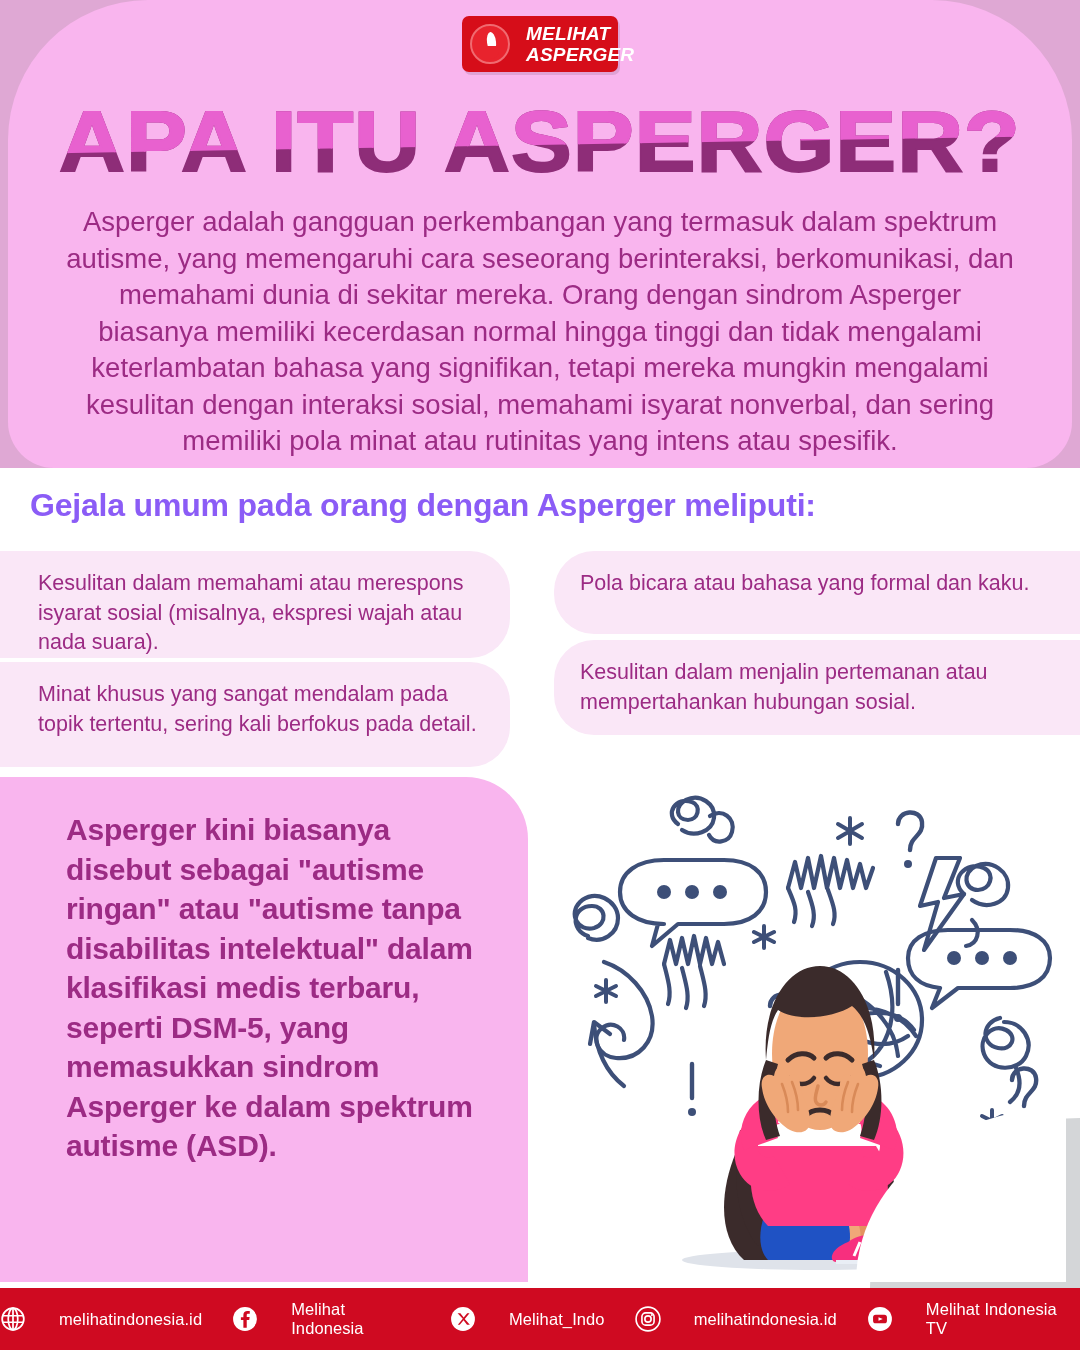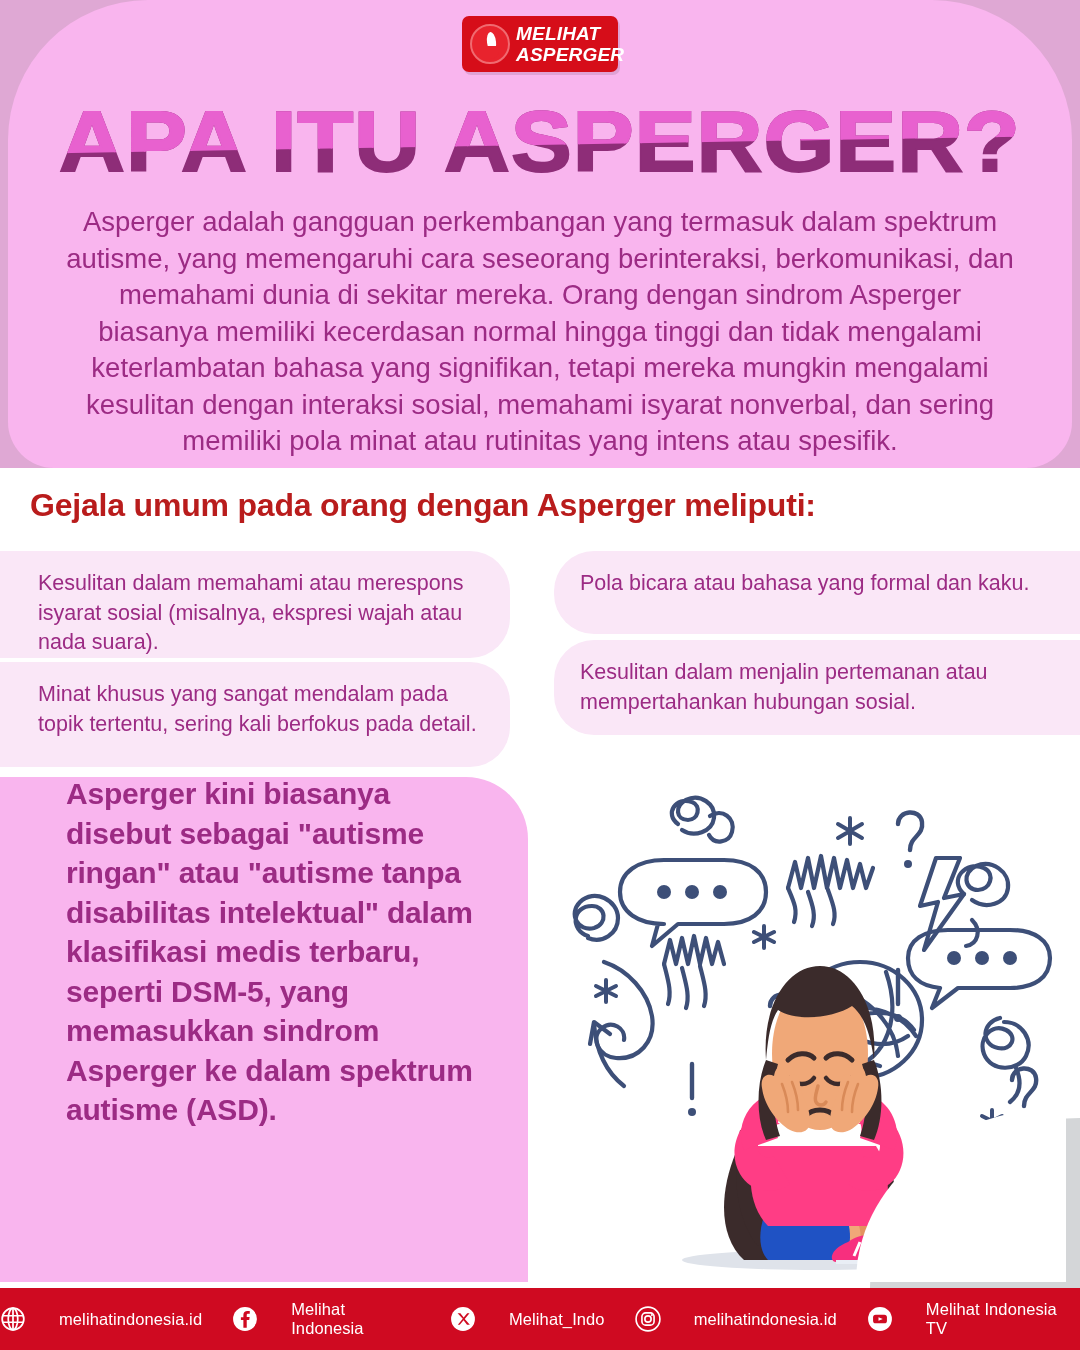--- a/index.html
+++ b/index.html
@@ -22,21 +22,21 @@
     border-radius:140px 140px 46px 46px;
   }
 
   .logo-wrap{
     position:absolute; left:0; top:16px; width:1080px;
     display:flex; justify-content:center; z-index:6;
   }
   .logo{
     width:156px; height:56px; background:#d60d19;
     border-radius:7px; display:flex; align-items:center;
-    padding:0 8px; gap:6px;
+    padding:0 8px; gap:16px;
     box-shadow:2px 3px 0 rgba(0,0,0,.10);
   }
   .logo-mark{
     width:40px; height:40px; border-radius:50%;
     background:#e8232d; position:relative; flex:0 0 auto;
     border:2px solid #f06a70;
   }
   .logo-mark:before{
     content:""; position:absolute; left:15px; top:6px;
     width:9px; height:20px; background:#fff;
@@ -82,21 +82,21 @@
     font-size:27.5px;
     line-height:36.5px;
     font-weight:500;
     z-index:5;
     font-family:Liberation Sans, sans-serif;
   }
 
   
   .sec-head{
     position:absolute; left:30px; top:487px; width:900px;
-    color:#b91c1c;
+    color:#8b5cf6;
     font-size:32px; font-weight:bold;
     letter-spacing:-.2px;
   }
 
   
   .sym{
     position:absolute;
     background:#fae7f7;
     color:#9c2b84;
     font-size:21.5px;
@@ -111,21 +111,21 @@
   #sym-r1{ top:551px; width:556px; height:83px; }
   #sym-r2{ top:640px; width:556px; height:95px; }
 
   
   .bottom-panel{
     position:absolute; left:0; top:777px; width:528px; height:505px;
     background:#f9b5ee;
     border-radius:0 62px 0 0;
   }
   .bottom-text{
-    position:absolute; left:66px; top:774px; width:430px;
+    position:absolute; left:66px; top:810px; width:430px;
     color:#9c2b84;
     font-size:30px;
     line-height:39.5px;
     font-weight:bold;
     letter-spacing:-.2px;
   }
 
   
   .illus{
     position:absolute; left:560px; top:780px; width:520px; height:510px;

